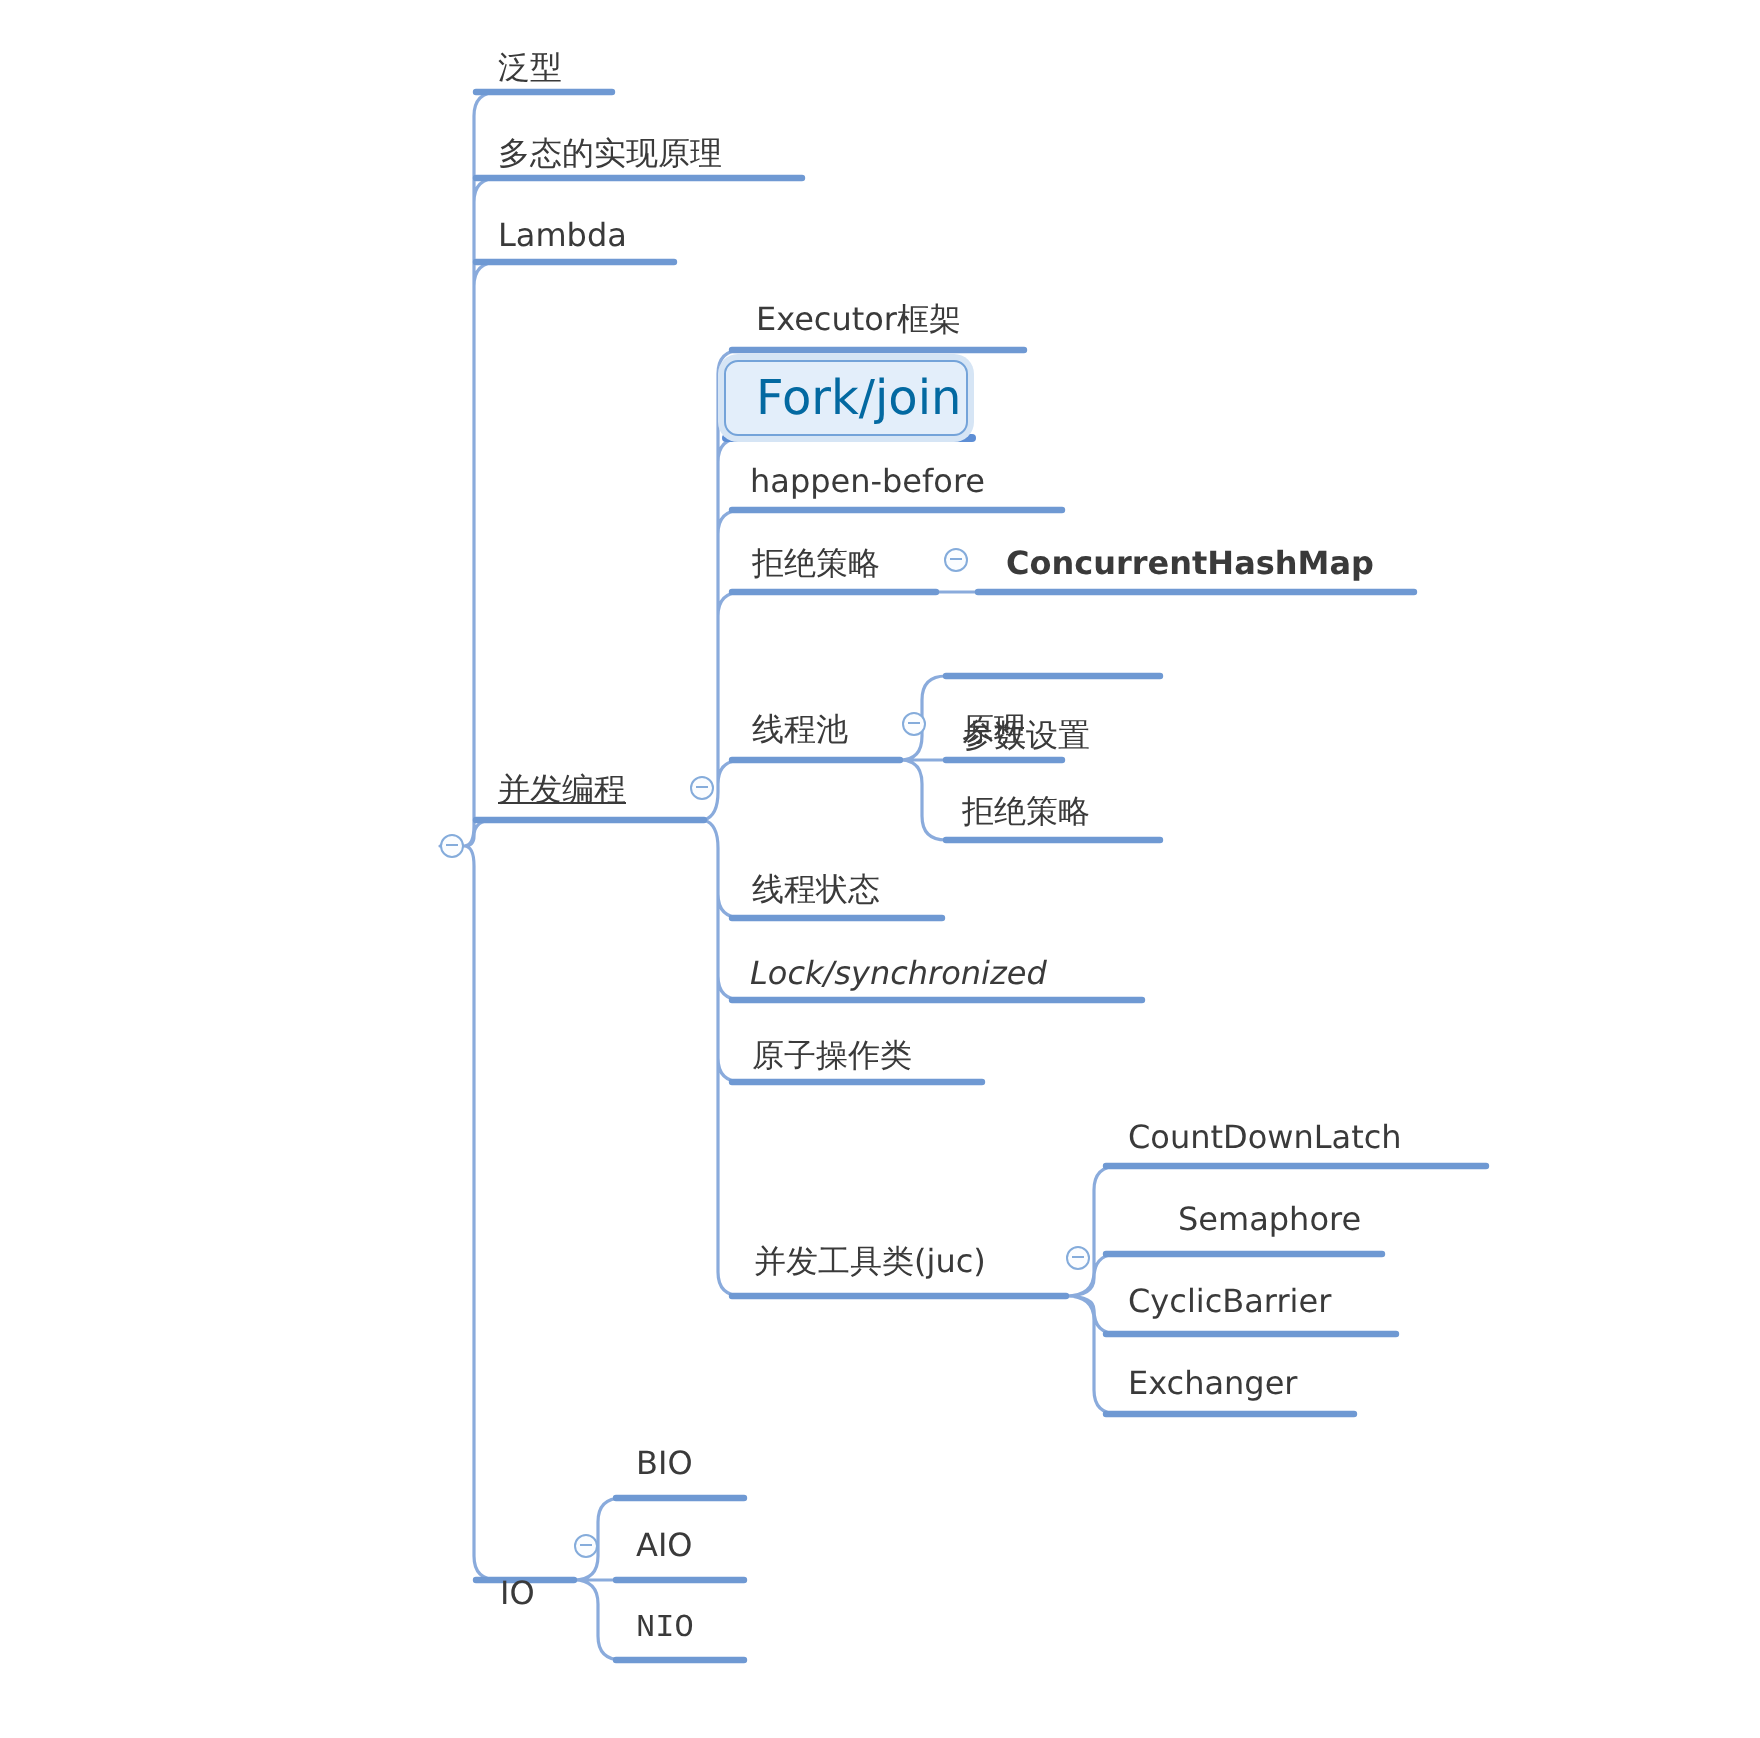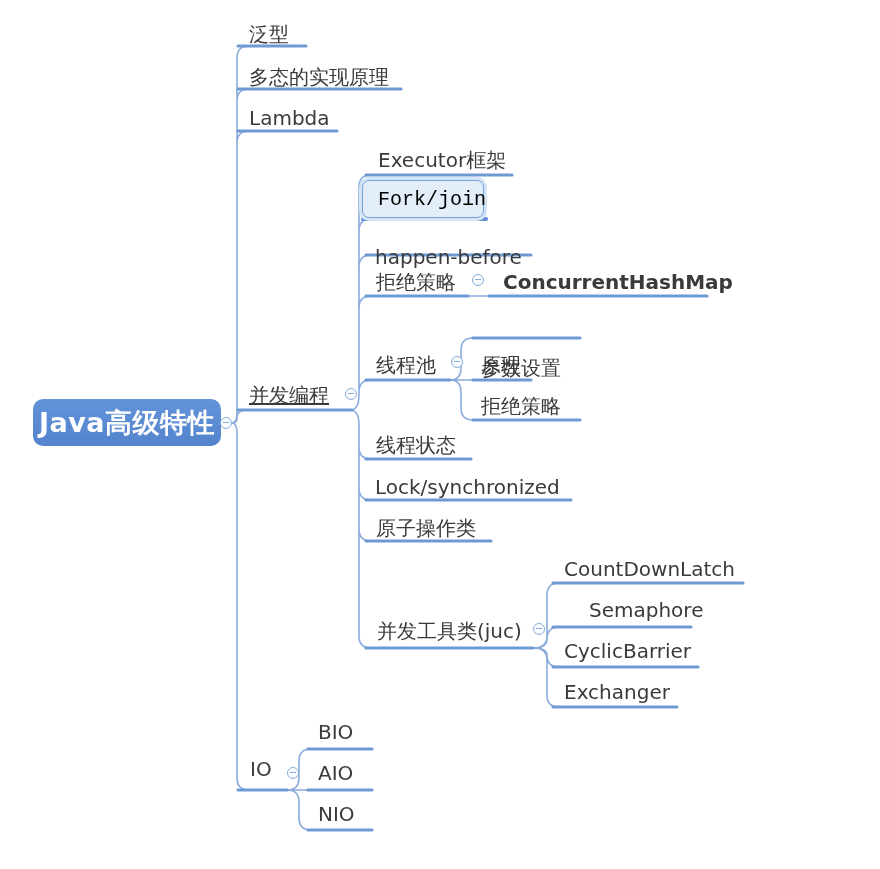--- a/index.html
+++ b/index.html
@@ -26,21 +26,21 @@
   }
   .underline-selected {
     fill: none;
     stroke: #5d8ed5;
     stroke-width: 4;
     stroke-linecap: round;
   }
   .label {
     position: absolute;
     white-space: nowrap;
-    font-size: 20px;
+    font-size: 16px;
     line-height: 26px;
     color: #3a3a3a;
     cursor: default;
   }
   .root-node {
     position: absolute;
     left: 33px; top: 399px;
     width: 188px; height: 47px;
     background: linear-gradient(#6394da, #5383cc);
     border-radius: 10px;
@@ -59,64 +59,63 @@
     background: #e3eefa;
     border: 1.5px solid #74a3d9;
     border-radius: 7px;
     box-shadow: 0 0 0 3px #d6e5f5;
     box-sizing: border-box;
     display: flex;
     align-items: center;
     padding-left: 15px;
   }
   .selected-node .label-inline {
-    font-size: 20px;
-    color: #000000;
+    font-size: 24px;
+    color: #0369a1;
     white-space: nowrap;
-    font-family: Liberation Mono, monospace;
   }
   .collapse {
     position: absolute;
     width: 12px; height: 12px;
     background: #fbfdff;
     border: 1px solid #85acdb;
     border-radius: 50%;
     box-sizing: border-box;
   }
   .collapse::after {
     content: "";
     position: absolute;
     left: 2px; right: 2px; top: 4px;
     border-top: 1.4px solid #85acdb;
   }
   
   .n-generics      { left: 249px; top: 21px; }
   .n-polymorphism  { left: 249px; top: 64px; }
   .n-lambda        { left: 249px; top: 105px; }
   .n-executor      { left: 378px; top: 147px; }
-  .n-happen        { left: 375px; top: 244px; }
+  .n-happen        { left: 375px; top: 228px; }
   .n-datastructure { left: 376px; top: 269px; }
   .n-chm           { left: 503px; top: 269px; font-weight: bold; }
   .n-paramsetting  { left: 481px; top: 311px; margin-top: 44px; }
   .n-threadpool    { left: 376px; top: 352px; }
   .n-principle     { left: 481px; top: 352px; }
   .n-concurrency   { left: 249px; top: 382px; text-decoration: underline; }
   .n-reject        { left: 481px; top: 393px; }
   .n-threadstate   { left: 376px; top: 432px; }
-  .n-locksync      { left: 375px; top: 474px; }
+  .n-locksync      { left: 375px; top: 474px; font-style: italic; }
   .n-atomic        { left: 376px; top: 515px; }
   .n-cdl           { left: 564px; top: 556px; }
   .n-semaphore     { left: 564px; top: 597px; margin-left: 25px; }
   .n-juc           { left: 377px; top: 618px; }
   .n-cyclic        { left: 564px; top: 638px; }
   .n-exchanger     { left: 564px; top: 679px; }
   .n-bio           { left: 318px; top: 719px; }
-  .n-io            { left: 250px; top: 756px; text-align: center; }
+  .n-io            { left: 250px; top: 784px; text-align: center; }
   .n-aio           { left: 318px; top: 760px; }
-  .n-nio           { left: 318px; top: 801px; }
+  .n-nio           { left: 318px; top: 801px; font-family: Liberation Mono, monospace; }
   
   .c-root          { left: 220px; top: 417px; }
   .c-concurrency   { left: 345px; top: 388px; }
   .c-datastructure { left: 472px; top: 274px; }
   .c-threadpool    { left: 451px; top: 356px; }
   .c-juc           { left: 533px; top: 623px; }
   .c-io            { left: 287px; top: 767px; }
 </style>
 </head>
 <body>
@@ -177,21 +176,20 @@
       M 553 707 L 677 707
       M 308 749 L 372 749
       M 238 790 L 287 790
       M 308 790 L 372 790
       M 308 830 L 372 830
     "></path>
 
     <path class="underline-selected" d="M 363 219 L 486 219"></path>
   </svg>
 
-  <div class="root-node">Java高级特性</div>
 
   <div class="collapse c-root"></div>
   <div class="collapse c-concurrency"></div>
   <div class="collapse c-datastructure"></div>
   <div class="collapse c-threadpool"></div>
   <div class="collapse c-juc"></div>
   <div class="collapse c-io"></div>
 
   <div class="selected-node">
     <span class="label-inline">Fork/join</span>

